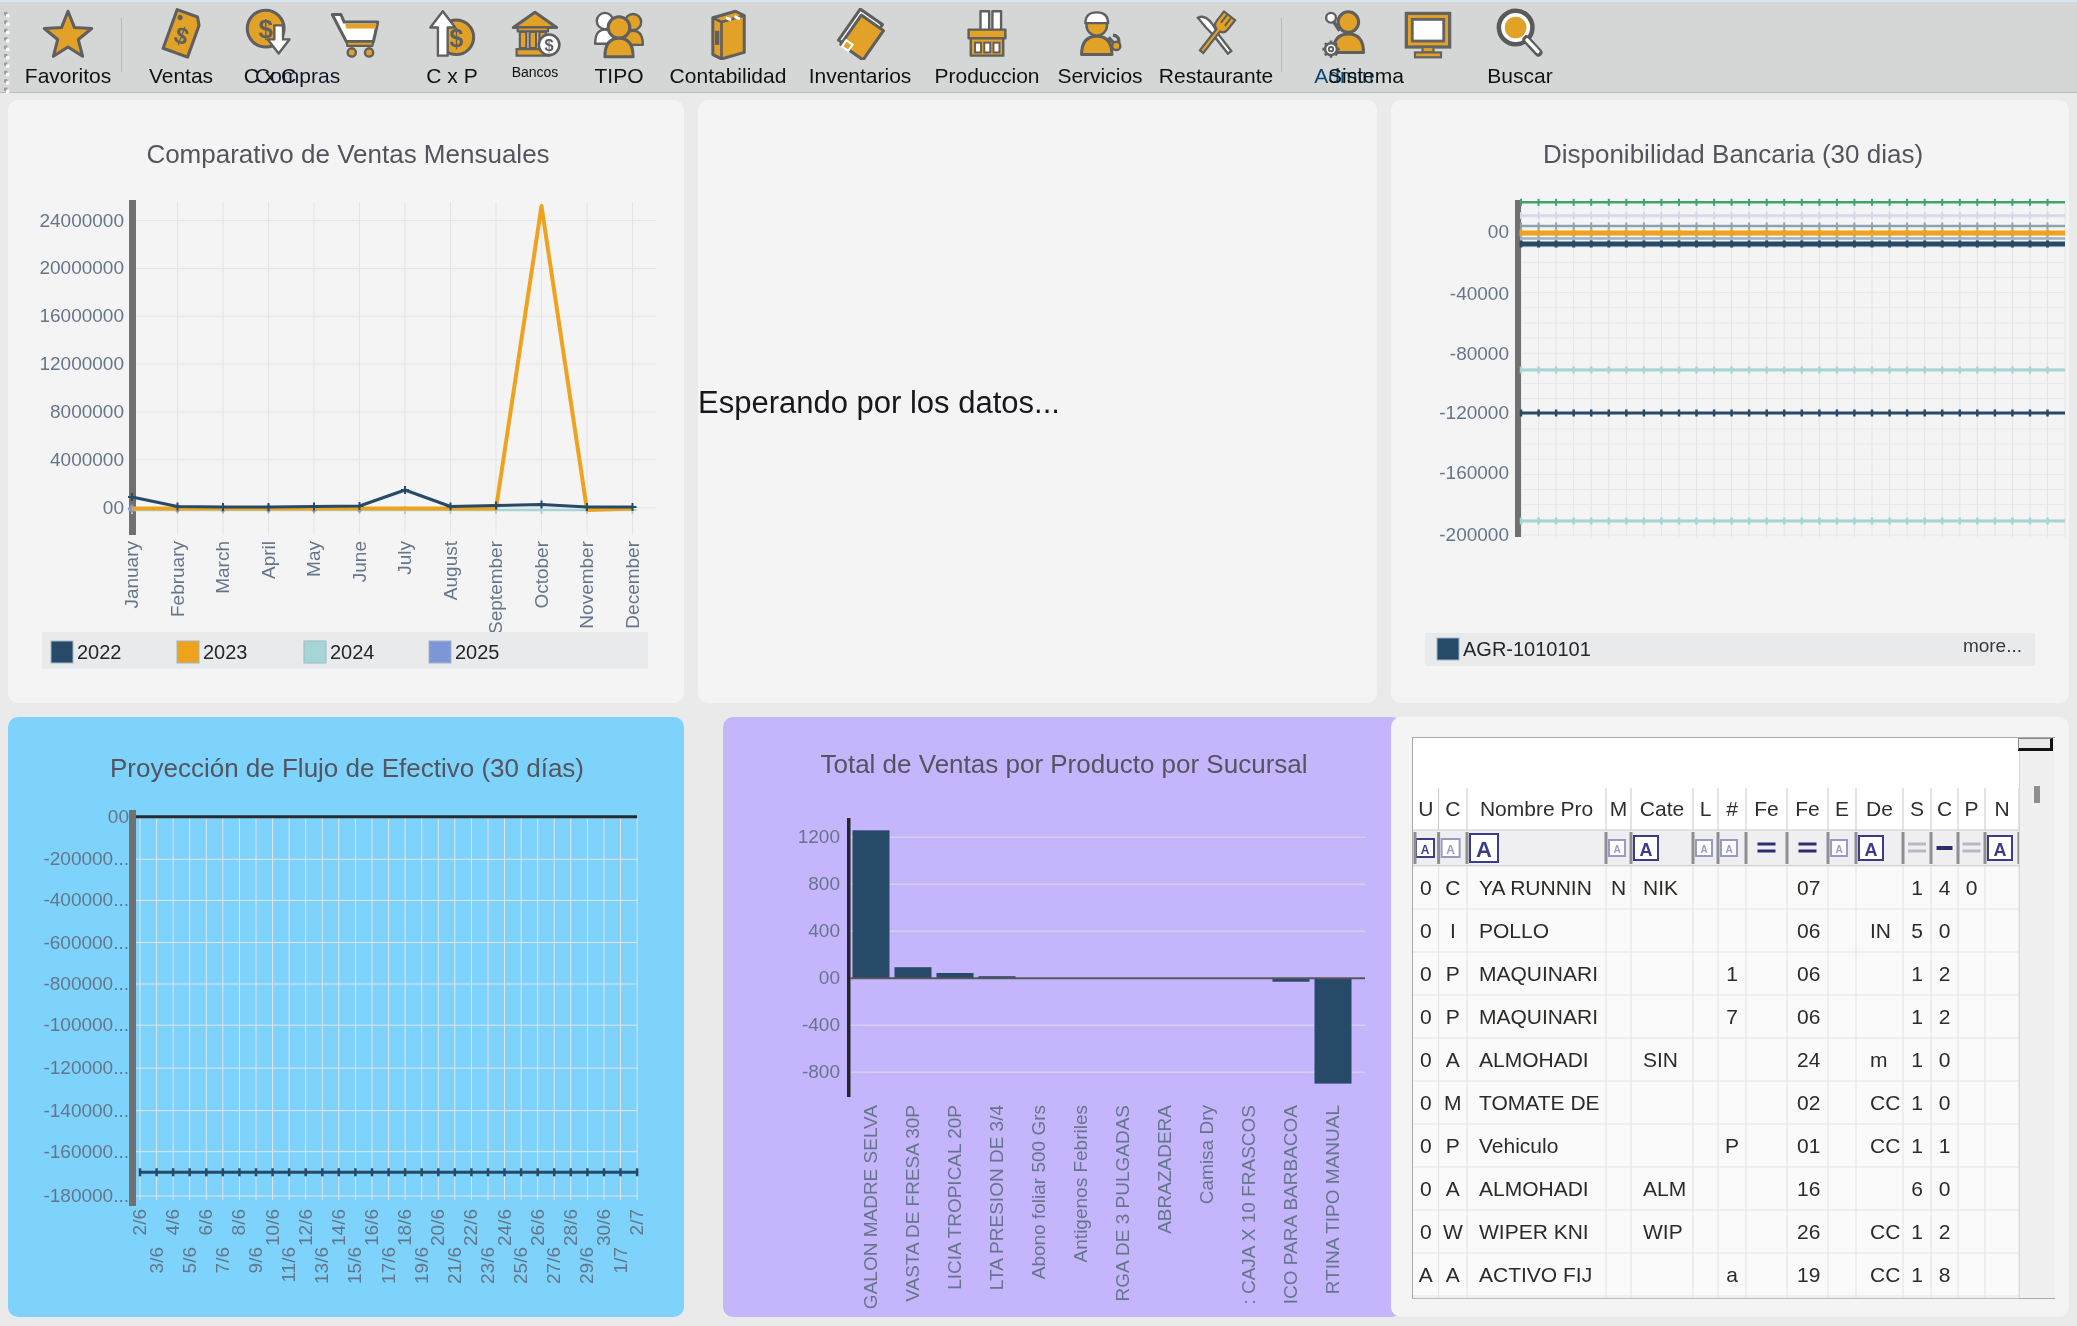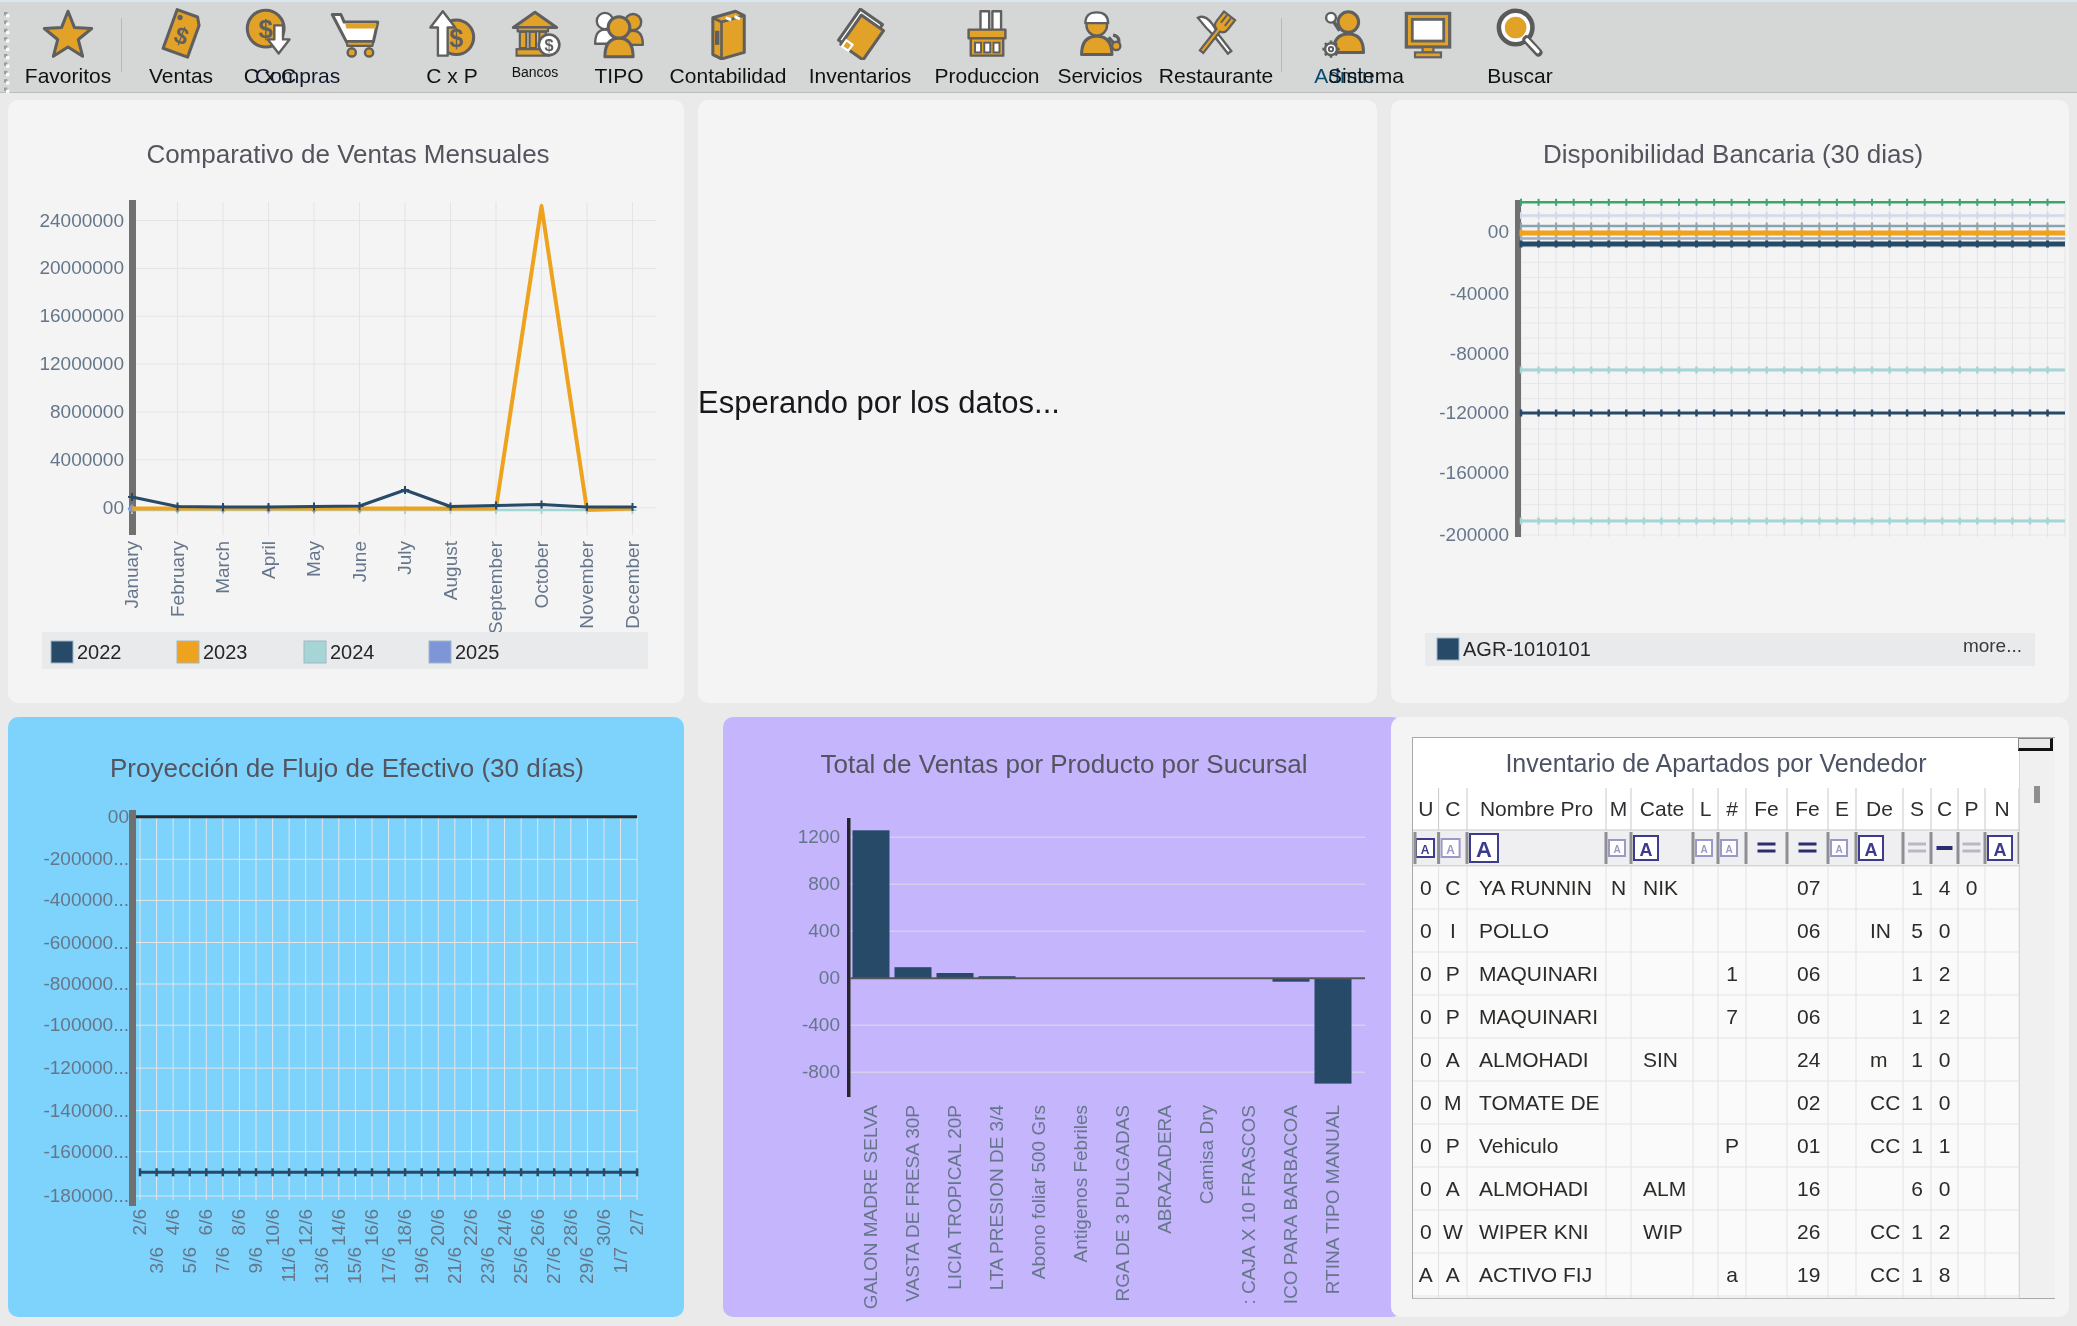--- a/index.html
+++ b/index.html
@@ -744,21 +744,20 @@
       <text x="490" y="388" text-anchor="end" transform="rotate(-90 490 388)" font-size="19" fill="#66768a">Camisa Dry</text>
       <text x="532" y="388" text-anchor="end" transform="rotate(-90 532 388)" font-size="19" fill="#66768a">: CAJA X 10 FRASCOS</text>
       <rect x="549.5" y="261.2" width="37" height="3.5" fill="#274a68"></rect>
       <text x="574" y="388" text-anchor="end" transform="rotate(-90 574 388)" font-size="19" fill="#66768a">ICO PARA BARBACOA</text>
       <rect x="591.5" y="261.2" width="37" height="105.4" fill="#274a68"></rect>
       <text x="616" y="388" text-anchor="end" transform="rotate(-90 616 388)" font-size="19" fill="#66768a">RTINA TIPO MANUAL</text>
       <line x1="127" y1="261.2" x2="642" y2="261.2" stroke="#55555a" stroke-width="2"></line>
     </svg></div>
 <div style="position:absolute;left:1391px;top:717px;width:678px;height:600px;background:#f4f4f5;border-radius:10px">
     <div style="position:absolute;left:21px;top:20px;width:643px;height:562px;background:#fff;border:1px solid #a9a9a9"></div>
-    <div style="position:absolute;left:22px;top:32px;width:606px;text-align:center;font-size:25px;color:#4b5263">Inventario de Apartados por Vendedor</div>
     <svg style="position:absolute;left:22px;top:21px" width="607" height="561">
       <line x1="25.6" y1="50" x2="25.6" y2="560" stroke="#c9c9cc" stroke-width="1"></line>
       <line x1="54" y1="50" x2="54" y2="560" stroke="#c9c9cc" stroke-width="1"></line>
       <line x1="193" y1="50" x2="193" y2="560" stroke="#c9c9cc" stroke-width="1"></line>
       <line x1="218" y1="50" x2="218" y2="560" stroke="#c9c9cc" stroke-width="1"></line>
       <line x1="280" y1="50" x2="280" y2="560" stroke="#c9c9cc" stroke-width="1"></line>
       <line x1="305" y1="50" x2="305" y2="560" stroke="#c9c9cc" stroke-width="1"></line>
       <line x1="333" y1="50" x2="333" y2="560" stroke="#c9c9cc" stroke-width="1"></line>
       <line x1="374" y1="50" x2="374" y2="560" stroke="#c9c9cc" stroke-width="1"></line>
       <line x1="415" y1="50" x2="415" y2="560" stroke="#c9c9cc" stroke-width="1"></line>

